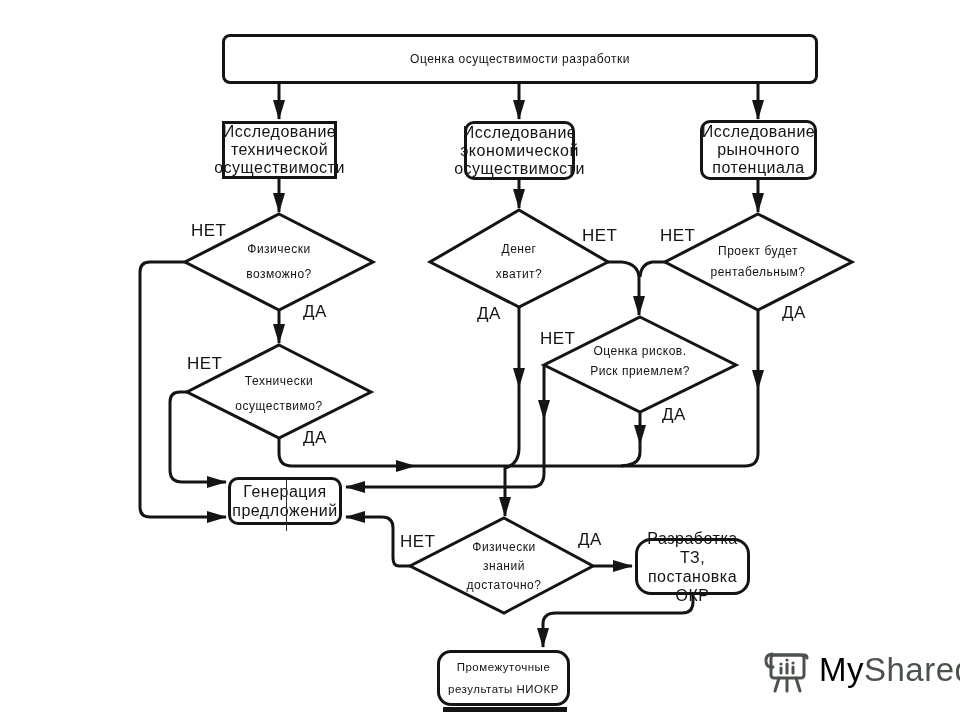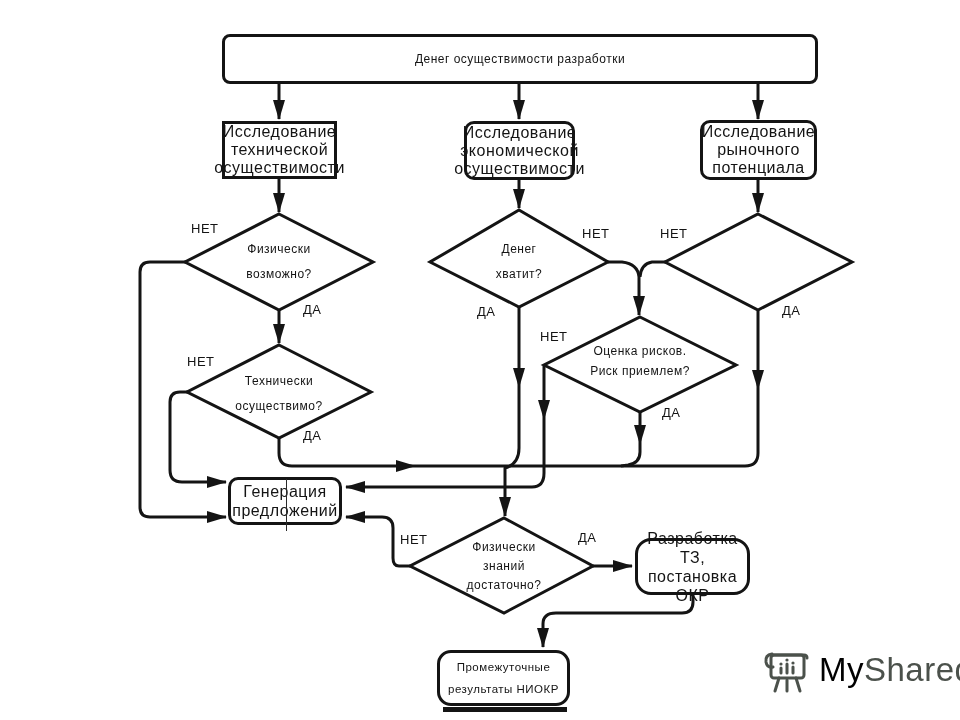--- a/index.html
+++ b/index.html
@@ -11,21 +11,21 @@
   .node{
     position:absolute;box-sizing:border-box;border:3px solid #141414;background:#ffffff;
     display:flex;align-items:center;justify-content:center;text-align:center;
     font-size:16px;letter-spacing:.5px;white-space:pre-line;line-height:18px;
   }
   .dtext{
     position:absolute;box-sizing:border-box;background:transparent;
     display:flex;align-items:center;justify-content:center;text-align:center;
     font-size:12px;letter-spacing:.5px;white-space:pre-line;
   }
-  .elabel{position:absolute;font-size:13px;letter-spacing:.5px;white-space:nowrap;}
+  .elabel{position:absolute;font-size:17px;letter-spacing:.5px;white-space:nowrap;}
   .shadowbar{position:absolute;background:#141414;}
   .divider{position:absolute;width:1px;background:#2a2a2a;}
   .watermark{position:absolute;left:762px;top:640px;display:flex;align-items:center;gap:9px;}
   .wm-text{font-size:33px;letter-spacing:.5px;line-height:60px;}
   .wm-my{color:#000000;}
   .wm-shared{color:#4b514b;}
 </style>
 </head>
 <body>
 
@@ -82,21 +82,21 @@
 
     <g fill="#141414" stroke="none">
       <polygon points="513,368 525,368 519,388"></polygon>
       <polygon points="752,370 764,370 758,390"></polygon>
       <polygon points="538,400 550,400 544,420"></polygon>
       <polygon points="634,425 646,425 640,445"></polygon>
       <polygon points="396,460 396,472 416,466"></polygon>
     </g>
   </svg>
 
-  <div class="node" style="left:222px;top:34px;width:596px;height:50px;border-radius:8px;font-size:12px;"><span>Денег осуществимости разработки</span></div>
+  <div class="node" style="left:222px;top:34px;width:596px;height:50px;border-radius:8px;font-size:12px;"><span>Оценка осуществимости разработки</span></div>
 
   <div class="node" style="left:222px;top:121px;width:115px;height:58px;border-radius:0;"><span>Исследование
 технической
 осуществимости</span></div>
 
   <div class="node" style="left:464px;top:121px;width:111px;height:59px;border-radius:10px;"><span>Исследование
 экономической
 осуществимости</span></div>
 
   <div class="node" style="left:700px;top:120px;width:117px;height:60px;border-radius:10px;"><span>Исследование
@@ -111,20 +111,22 @@
 постановка ОКР</span></div>
 
   <div class="node" style="left:437px;top:650px;width:133px;height:56px;border-radius:14px;line-height:22px;font-size:11.5px;"><span>Промежуточные
 результаты НИОКР</span></div>
   <div class="shadowbar" style="left:443px;top:707px;width:124px;height:5px;"></div>
 
   <div class="dtext" style="left:219px;top:236px;width:120px;height:52px;line-height:25px;">Физически
 возможно?</div>
   <div class="dtext" style="left:459px;top:236px;width:120px;height:52px;line-height:25px;">Денег
 хватит?</div>
+  <div class="dtext" style="left:698px;top:240px;width:120px;height:44px;line-height:21px;">Проект будет
+рентабельным?</div>
   <div class="dtext" style="left:219px;top:369px;width:120px;height:50px;line-height:25px;">Технически
 осуществимо?</div>
   <div class="dtext" style="left:580px;top:341px;width:120px;height:40px;line-height:20px;">Оценка рисков.
 Риск приемлем?</div>
   <div class="dtext" style="left:444px;top:538px;width:120px;height:57px;line-height:19px;">Физически
 знаний
 достаточно?</div>
 
   <span class="elabel" style="left:191px;top:221px;">НЕТ</span>
   <span class="elabel" style="left:303px;top:302px;">ДА</span>

